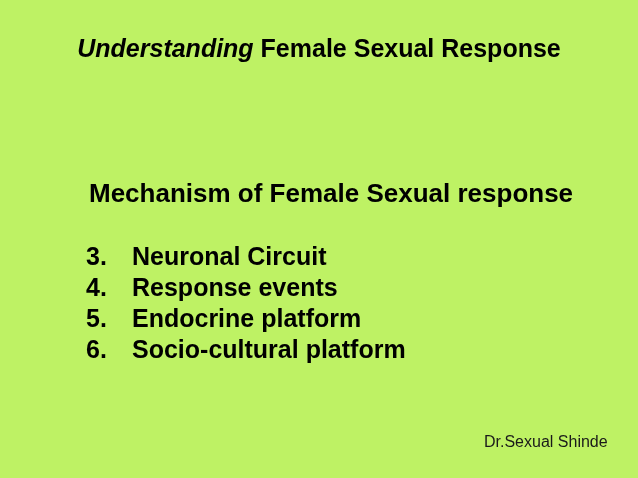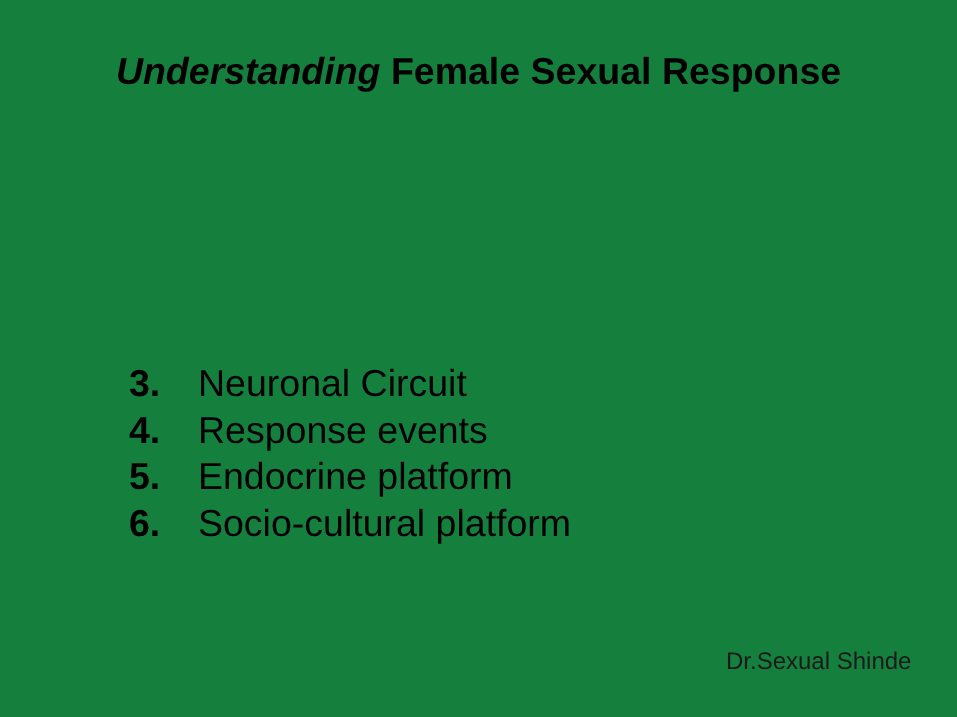--- a/index.html
+++ b/index.html
@@ -8,21 +8,21 @@
     background: #ffffff;
   }
   body {
     font-family: "Liberation Sans", sans-serif;
     -webkit-font-smoothing: antialiased;
   }
   #slide {
     position: relative;
     width: 638px;
     height: 478px;
-    background: #15803d;
+    background: #bef264;
     overflow: hidden;
   }
 
   
   #slide-title {
     position: absolute;
     left: 0;
     top: 33px;
     width: 638px;
     text-align: center;
@@ -75,21 +75,21 @@
   #content-list .item-marker {
     display: inline-block;
     width: 46px;
     text-align: left;
     font-size: 25px;
     font-weight: bold;
   }
   #content-list .item-label {
     display: inline-block;
     font-size: 25px;
-    font-weight: normal;
+    font-weight: bold;
   }
 
   
   #author-credit {
     position: absolute;
     left: 484px;
     top: 432px;
     font-size: 16px;
     font-weight: normal;
     color: #1a1a1a;
@@ -99,20 +99,21 @@
 </style>
 </head>
 <body>
 
 <div id="slide">
 
   <div id="slide-title">
     <span class="em">Understanding</span><span class="rest"> Female Sexual Response</span>
   </div>
 
+  <div id="section-heading">Mechanism of Female Sexual response</div>
 
   <div id="content-list">
     <div class="list-item">
       <span class="item-marker">3.</span><span class="item-label">Neuronal Circuit</span>
     </div>
     <div class="list-item">
       <span class="item-marker">4.</span><span class="item-label">Response events</span>
     </div>
     <div class="list-item">
       <span class="item-marker">5.</span><span class="item-label">Endocrine platform</span>

